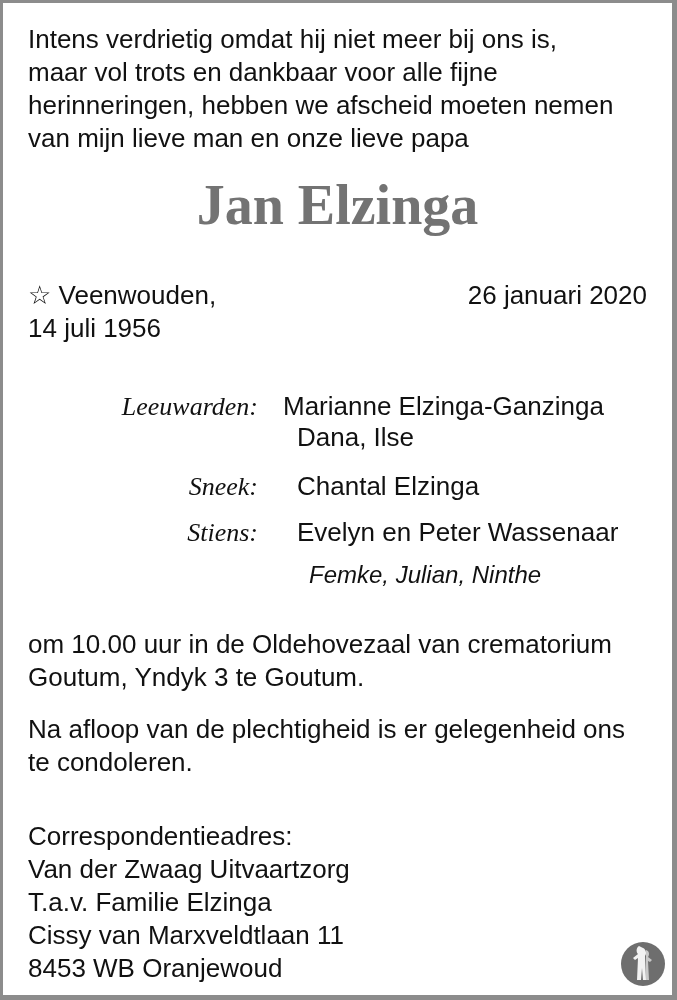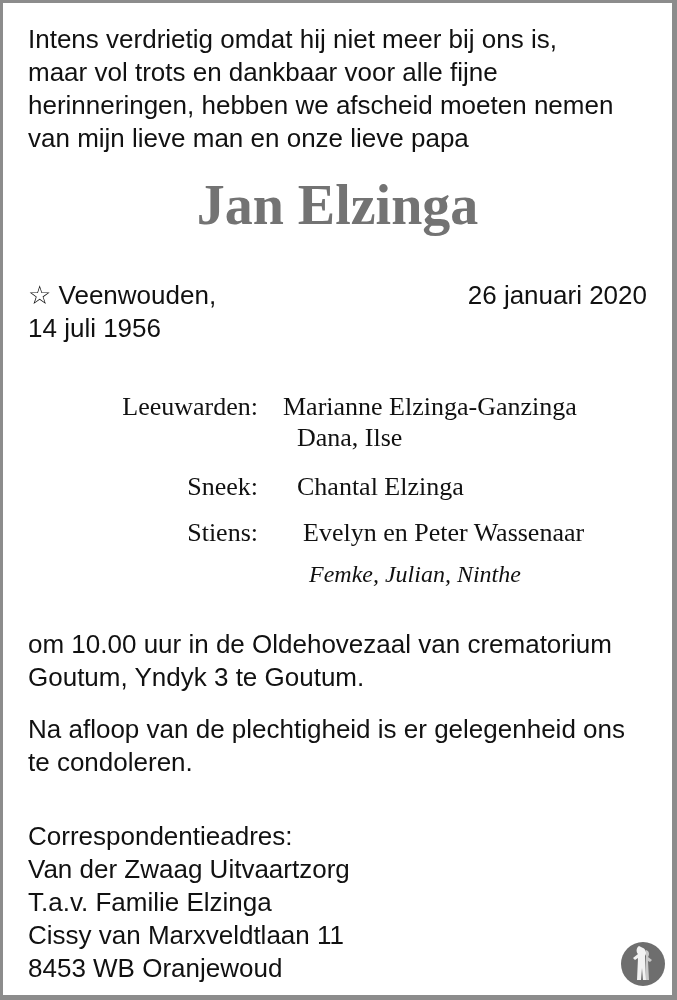--- a/index.html
+++ b/index.html
@@ -13,22 +13,22 @@
       position: absolute; left: 3px; top: 3px; width: 669px; height: 992px;
       background: #ffffff;
     }
     .t { position: absolute; white-space: nowrap; font-family: Liberation Sans, sans-serif; font-size: 26px; line-height: 33px; color: #111; }
     .intro { left: 25px; top: 20px; }
     .intro div { height: 33px; }
     .name { position: absolute; left: 0; width: 669px; top: 170px; text-align: center; font-family: "Liberation Serif", serif; font-weight: bold; font-size: 56px; line-height: 64px; color: #737373; }
     .birth { left: 25px; top: 276px; }
     .death { right: 25px; top: 276px; text-align: right; }
     .birth div, .death div { height: 33px; }
-    .fam-label { position: absolute; text-align: right; width: 160px; left: 95px; font-family: "Liberation Serif", serif; font-size: 26px; line-height: 33px; }
-    .fam-val { position: absolute; font-family: Liberation Serif, serif; font-size: 26px; line-height: 33px; white-space: nowrap; text-align: right; }
+    .fam-label { position: absolute; text-align: right; width: 160px; left: 95px; font-family: "Liberation Serif", serif; font-size: 26px; line-height: 33px; font-style: italic; }
+    .fam-val { position: absolute; font-family: Liberation Sans, sans-serif; font-size: 26px; line-height: 33px; white-space: nowrap; text-align: right; }
     .italic { font-style: italic; }
     .para div { height: 33px; }
     .logo { position: absolute; left: 616px; top: 937px; width: 48px; height: 48px; }
   </style>
 </head>
 <body>
 
 <div class="page">
 
   <div class="t intro">
@@ -53,21 +53,21 @@
   </div>
 
   <div class="fam-label" style="top:387px">Leeuwarden:</div>
   <div class="fam-val" style="left:280px; top:387px">Marianne Elzinga-Ganzinga</div>
   <div class="fam-val" style="left:294px; top:418px">Dana, Ilse</div>
 
   <div class="fam-label" style="top:467px">Sneek:</div>
   <div class="fam-val" style="left:294px; top:467px">Chantal Elzinga</div>
 
   <div class="fam-label" style="top:513px">Stiens:</div>
-  <div class="fam-val" style="left:300px; top:513px">Evelyn en Peter Wassenaar</div>
+  <div class="fam-val" style="left:294px; top:513px">Evelyn en Peter Wassenaar</div>
   <div class="fam-val italic" style="left:306px; top:546px; font-size:24px;margin-top:9px;">Femke, Julian, Ninthe</div>
 
   <div class="t para" style="left:25px; top:625px">
     <div>om 10.00 uur in de Oldehovezaal van crematorium</div>
     <div>Goutum, Yndyk 3 te Goutum.</div>
   </div>
 
   <div class="t para" style="left:25px; top:710px">
     <div>Na afloop van de plechtigheid is er gelegenheid ons</div>
     <div>te condoleren.</div>

